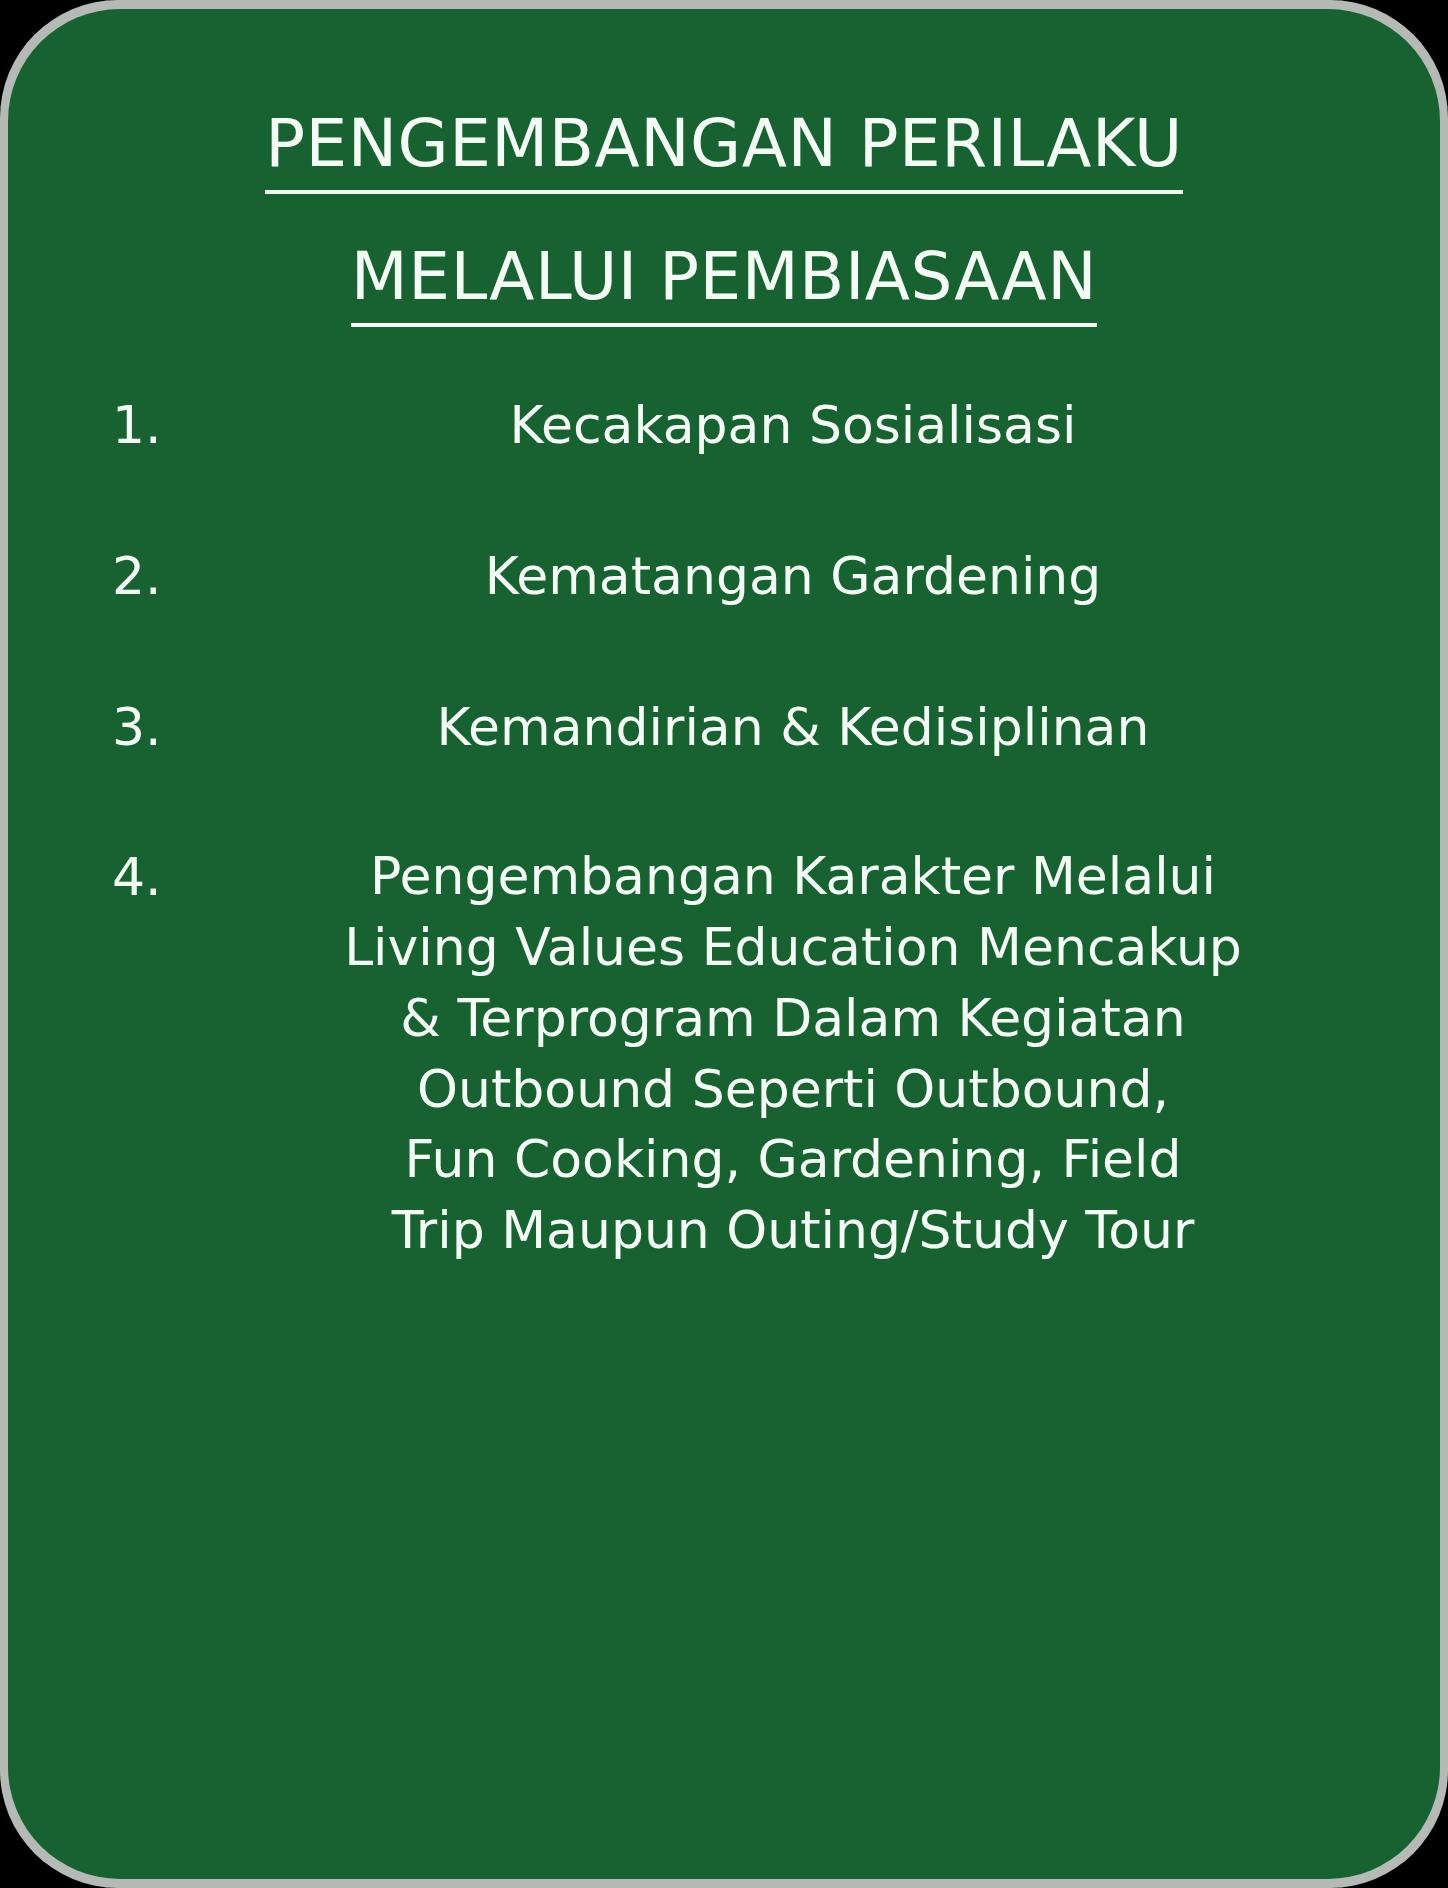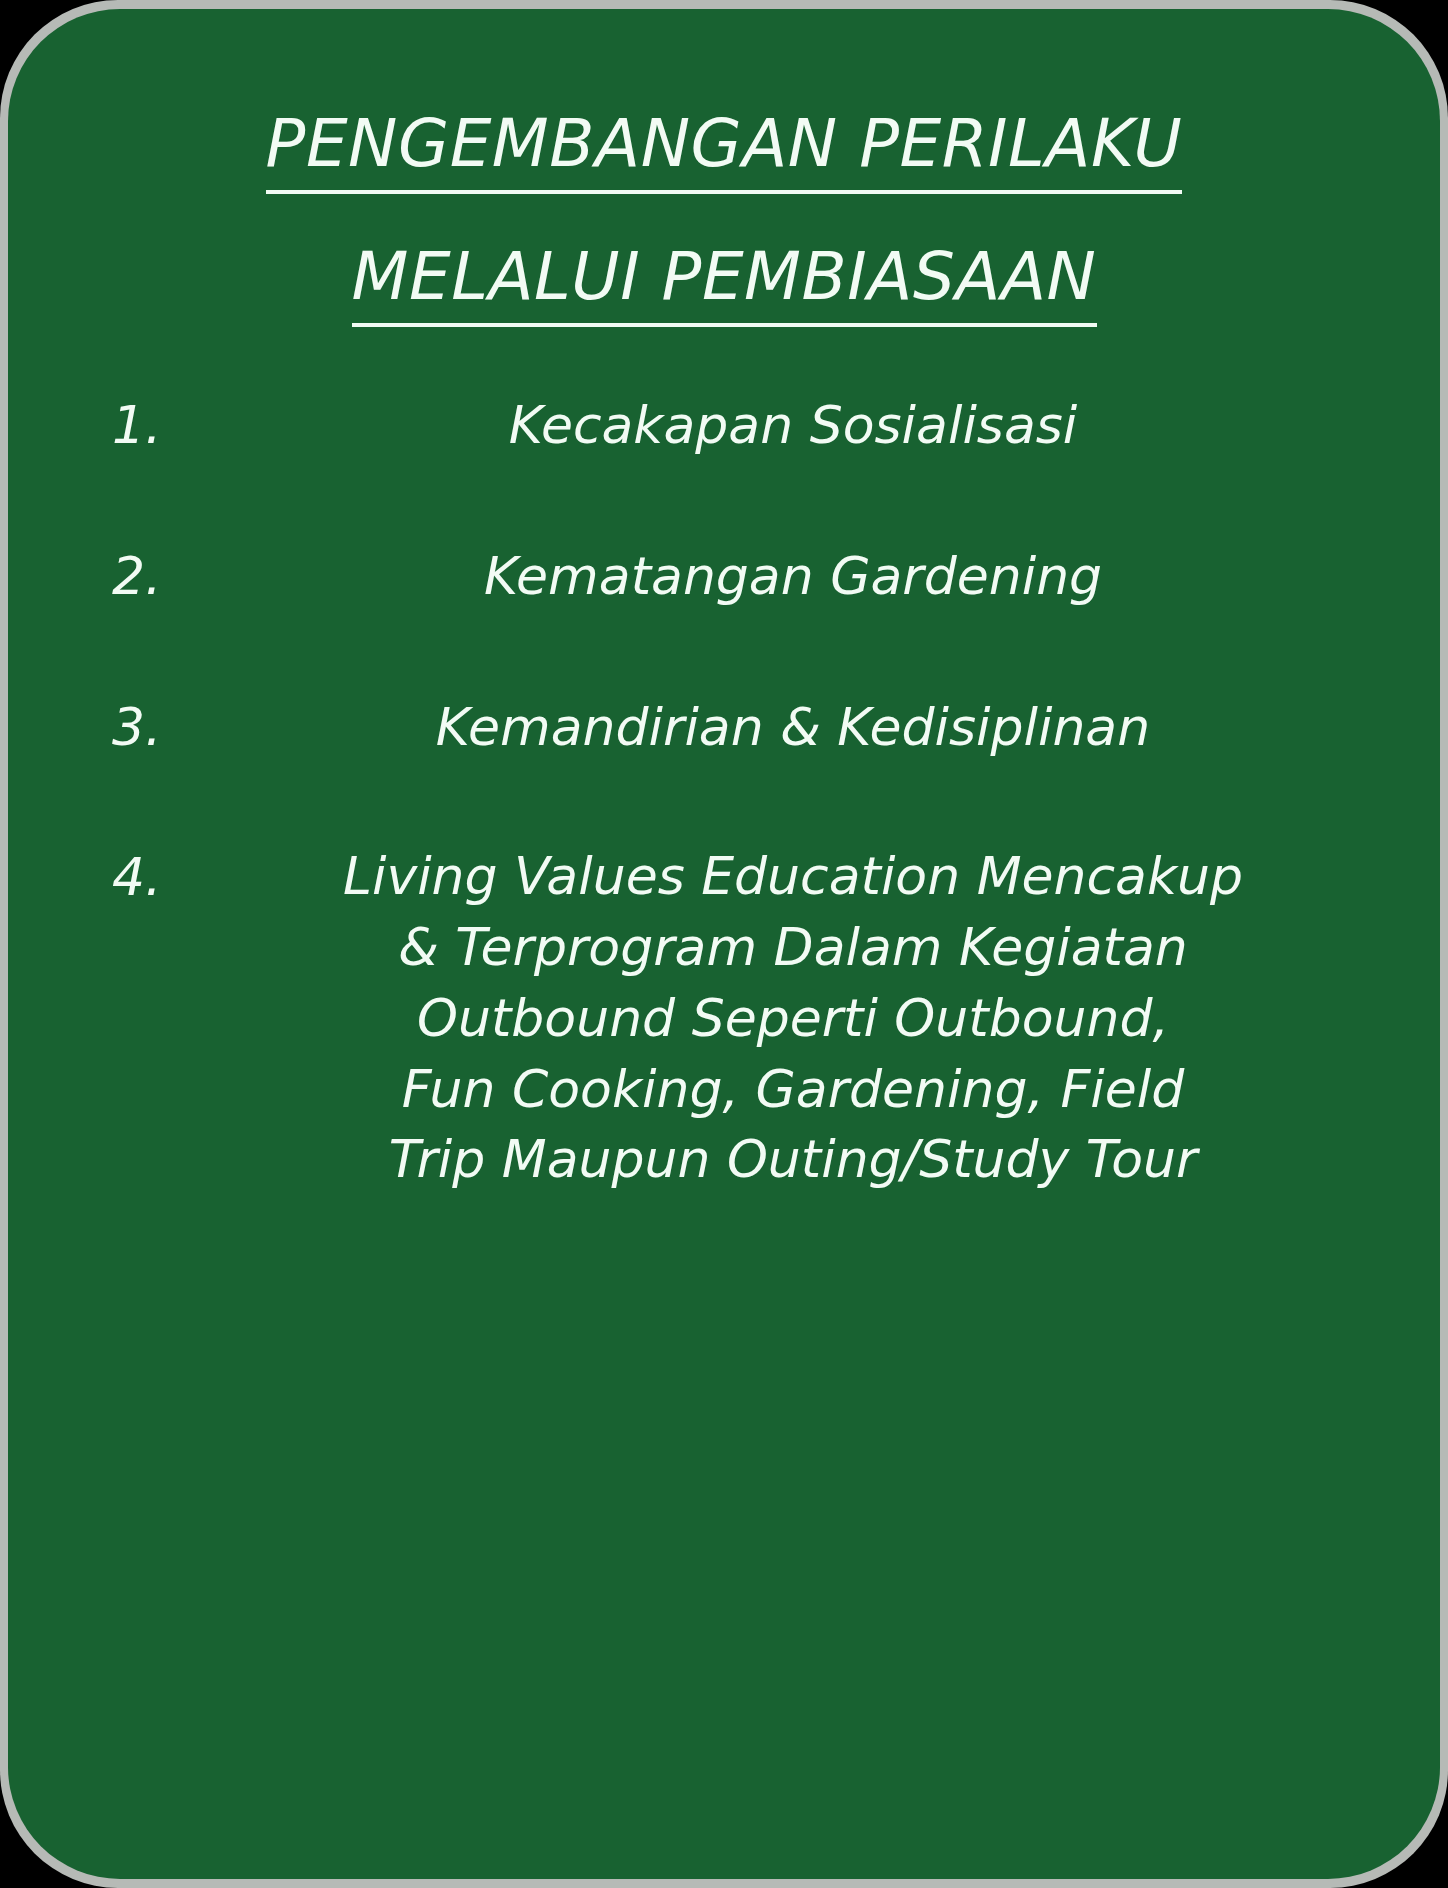--- a/index.html
+++ b/index.html
@@ -39,21 +39,20 @@
   #board {
     position: absolute;
     left: 8px;
     top: 9px;
     width: 1432px;
     height: 1870px;
     box-sizing: border-box;
     border-radius: 112px;
     background: #186231;
     overflow: hidden;
-    font-style: italic;
   }
 
   #content {
     position: absolute;
     left: 0;
     top: 0;
     width: 1432px;
     height: 1870px;
   }
 
@@ -154,20 +153,21 @@
           <div class="list-item" style="color: rgb(242, 251, 244);">
             <span class="item-num">3.</span>
             <span class="item-text">
               <span class="tline">Kemandirian &amp; Kedisiplinan</span>
             </span>
           </div>
 
           <div class="list-item item-long" style="color: rgb(242, 251, 244);">
             <span class="item-num">4.</span>
             <span class="item-text">
+              <span class="tline">Pengembangan Karakter Melalui</span>
               <span class="tline">Living Values Education Mencakup</span>
               <span class="tline">&amp; Terprogram Dalam Kegiatan</span>
               <span class="tline">Outbound Seperti Outbound,</span>
               <span class="tline">Fun Cooking, Gardening, Field</span>
               <span class="tline">Trip Maupun Outing/Study Tour</span>
             </span>
           </div>
 
         </div>
 

